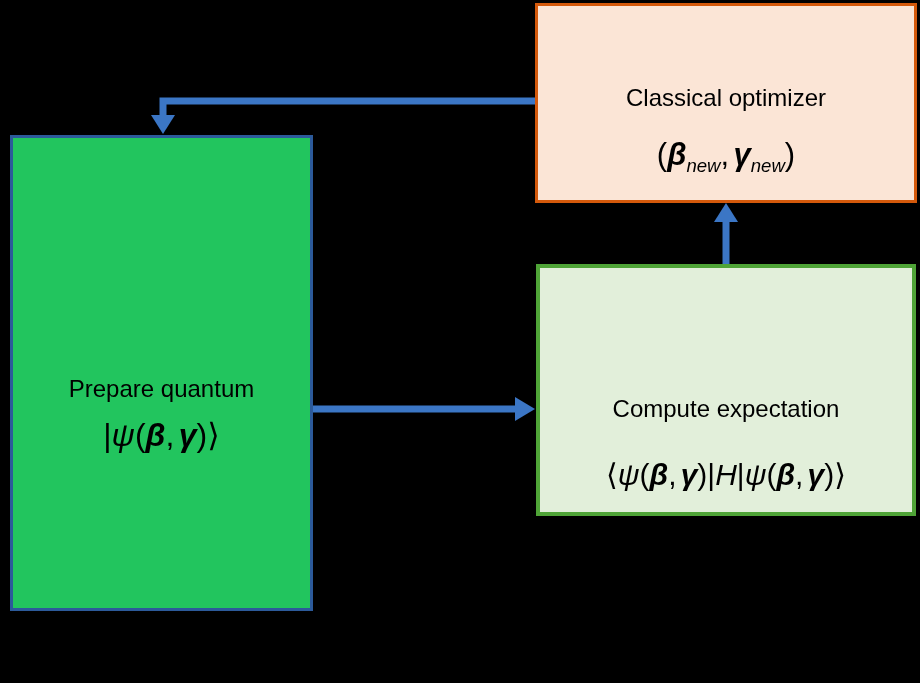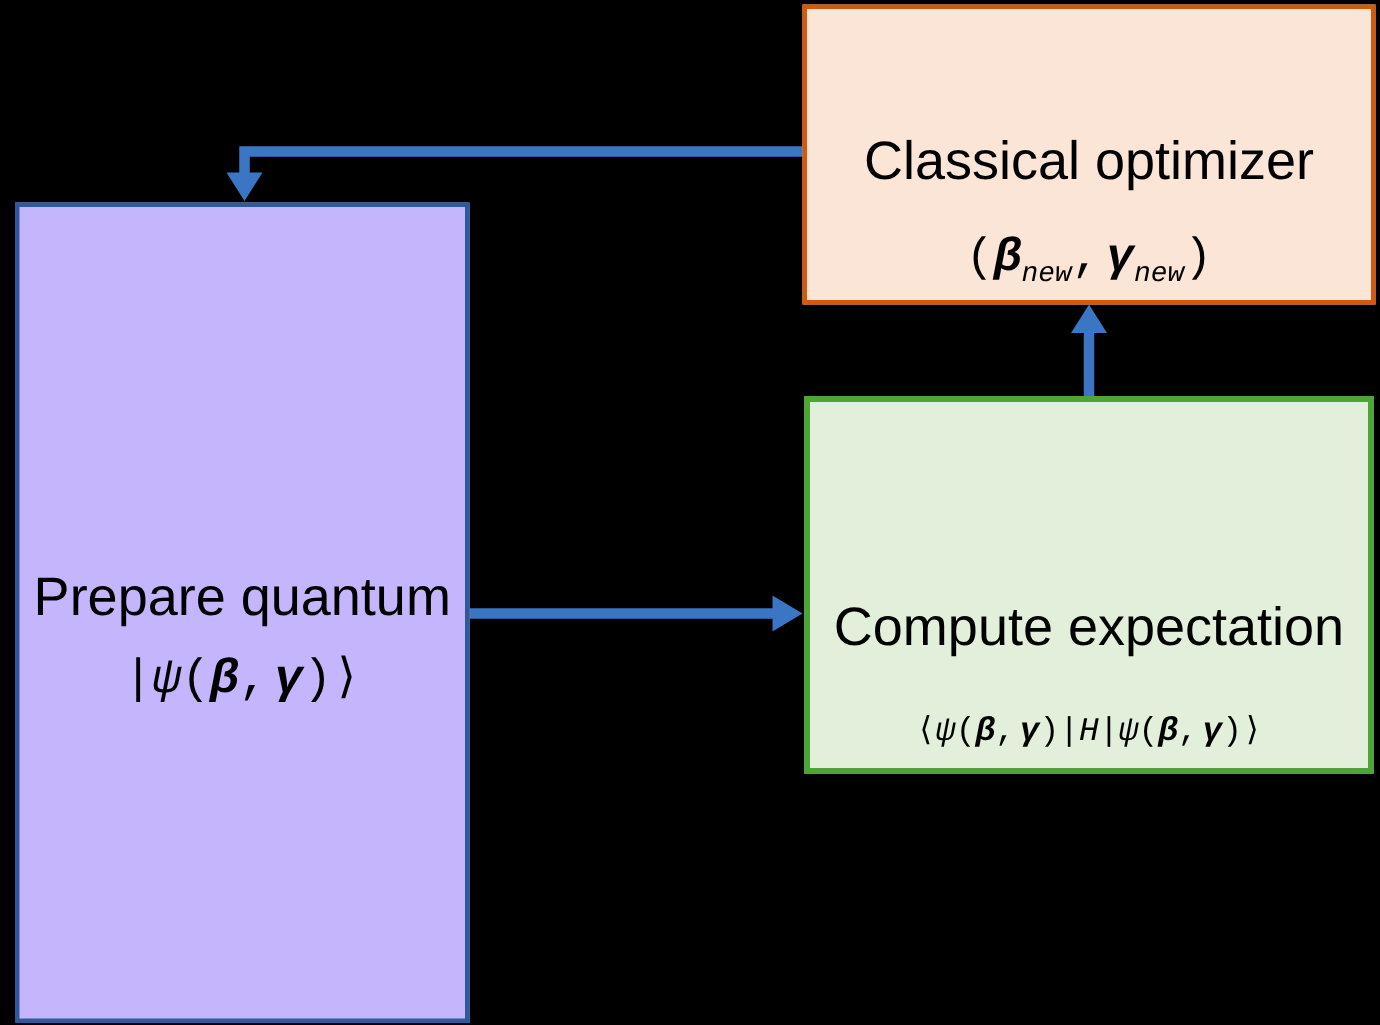--- a/index.html
+++ b/index.html
@@ -18,59 +18,59 @@
   .box {
     position: absolute;
     box-sizing: border-box;
     display: flex;
     flex-direction: column;
     align-items: center;
     text-align: center;
     color: #000;
   }
   .box-prepare {
-    left: 10px; top: 135px; width: 303px; height: 547px;
-    background: #c4b5fd;
+    left: 10px; top: 135px; width: 303px; height: 476px;
+    background: #22c55e;
     border: 3px solid #2C5A9A;
     padding-top: 233px;
   }
   .box-optimizer {
     left: 535px; top: 3px; width: 382px; height: 200px;
     background: #FBE5D6;
     border: 3px solid #D4590B;
     padding-top: 74px;
   }
   .box-expectation {
     left: 536px; top: 264px; width: 380px; height: 252px;
     background: #E2EFDA;
     border: 4px solid #4FA437;
     padding-top: 123px;
     gap: 28px;
   }
   .label {
-    font-size: 36px;
+    font-size: 24px;
     line-height: 1.5;
     white-space: nowrap;
   }
   .math {
-    font-family: Liberation Mono, monospace;
+    font-family: Liberation Sans, sans-serif;
     white-space: nowrap;
   }
   .math .it  { font-style: italic; font-weight: normal; }
   .math .bi  { font-style: italic; font-weight: bold; }
   .math .up  { font-style: normal; font-weight: normal; }
   .math .comma { margin-right: 0.14em; }
   .math sub {
     font-style: italic;
     font-size: 0.60em;
     line-height: 0;
   }
   .math-prepare    { font-size: 32px; line-height: 1.4; margin-top: 6px; }
   .math-optimizer  { font-size: 31px; line-height: 1.6; margin-top: 14px; }
-  .math-expectation{ font-size: 22px; line-height: 1.35; margin-top: 0; }
+  .math-expectation{ font-size: 30px; line-height: 1.35; margin-top: 0; }
 </style>
 </head>
 <body>
 
 <div class="canvas">
 
   <svg class="arrows" viewBox="0 0 920 683" xmlns="http://www.w3.org/2000/svg">
     <g>
       <polyline points="535,101 163,101 163,118" fill="none" stroke-width="7" stroke-linejoin="miter" stroke="#3B76C5"></polyline>
       <polygon points="163,134 151,115 175,115" fill="#3B76C5"></polygon>

